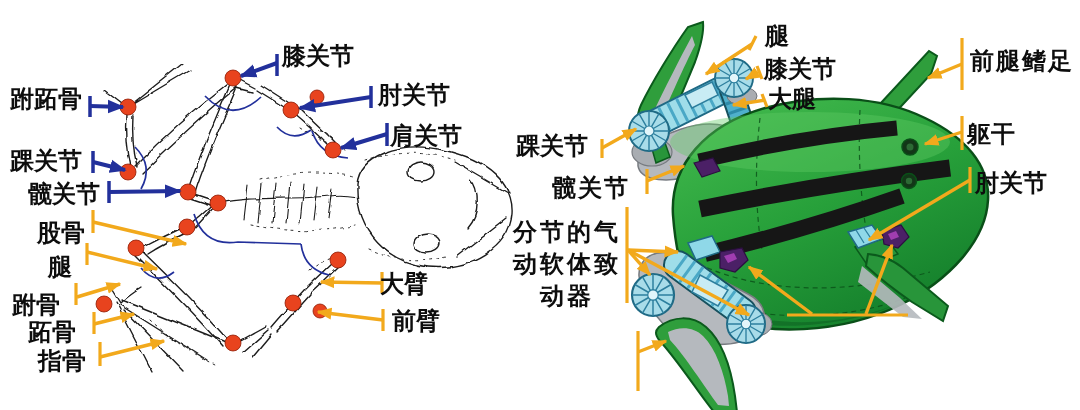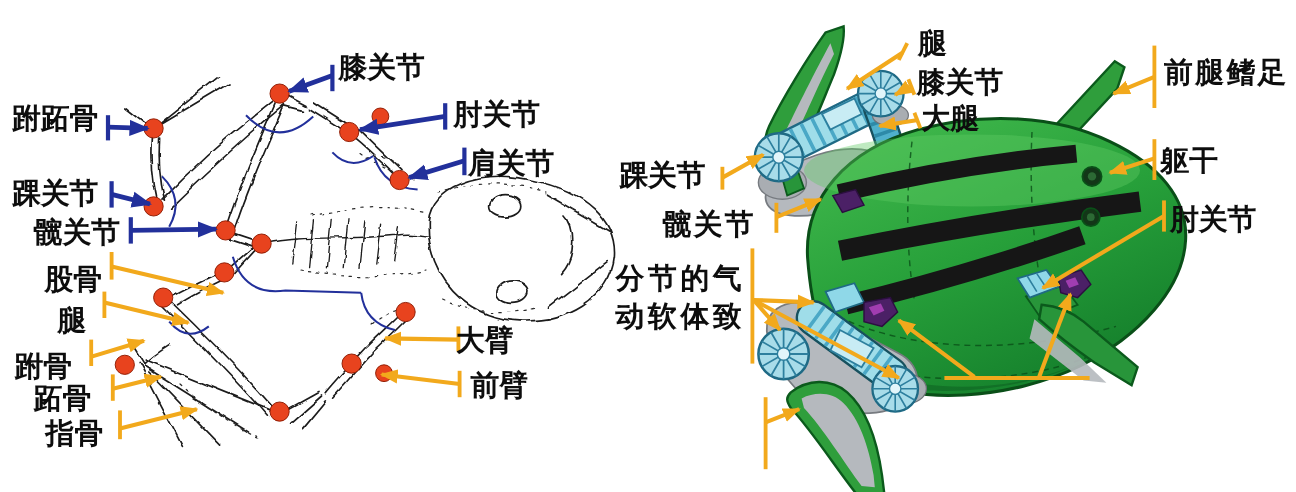--- a/index.html
+++ b/index.html
@@ -274,14 +274,15 @@
 <div class="lbl" style="left:764px;top:57px">膝关节</div>
 <div class="lbl" style="left:768px;top:87px">大腿</div>
 <div class="lbl ls2" style="left:970px;top:50px">前腿鳍足</div>
 <div class="lbl" style="left:516px;top:134px">踝关节</div>
 <div class="lbl" style="left:967px;top:122px">躯干</div>
 <div class="lbl ls2" style="left:552px;top:177px">髋关节</div>
 <div class="lbl" style="left:975px;top:171px">肘关节</div>
 <div class="lbl ls3" style="left:513px;top:216px">
   <div class="ln">分节的气</div>
   <div class="ln">动软体致</div>
+  <div class="ln">动器</div>
 </div>
 </div>
 
 </body></html>

